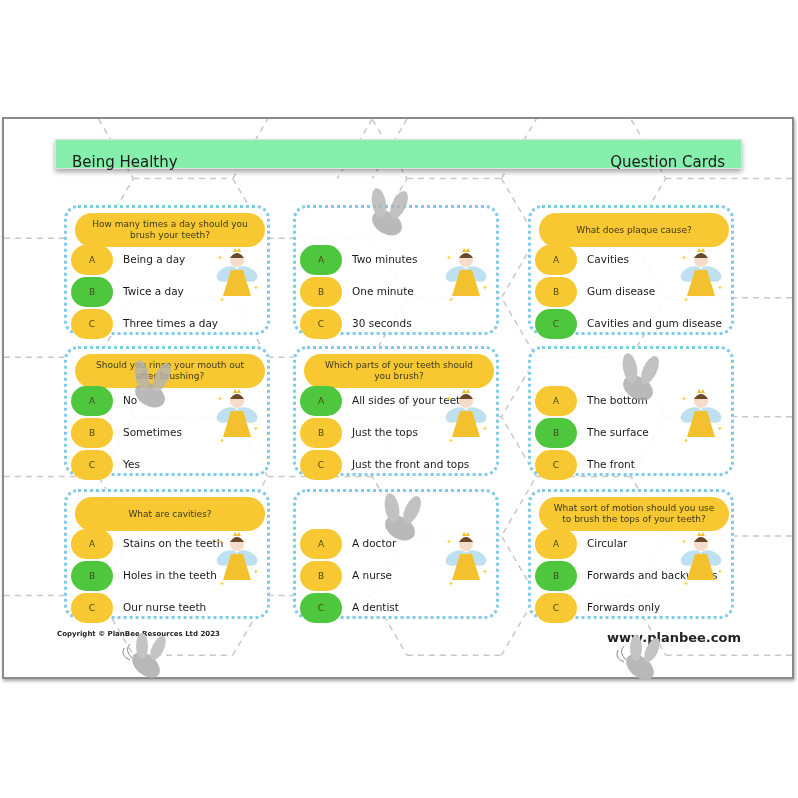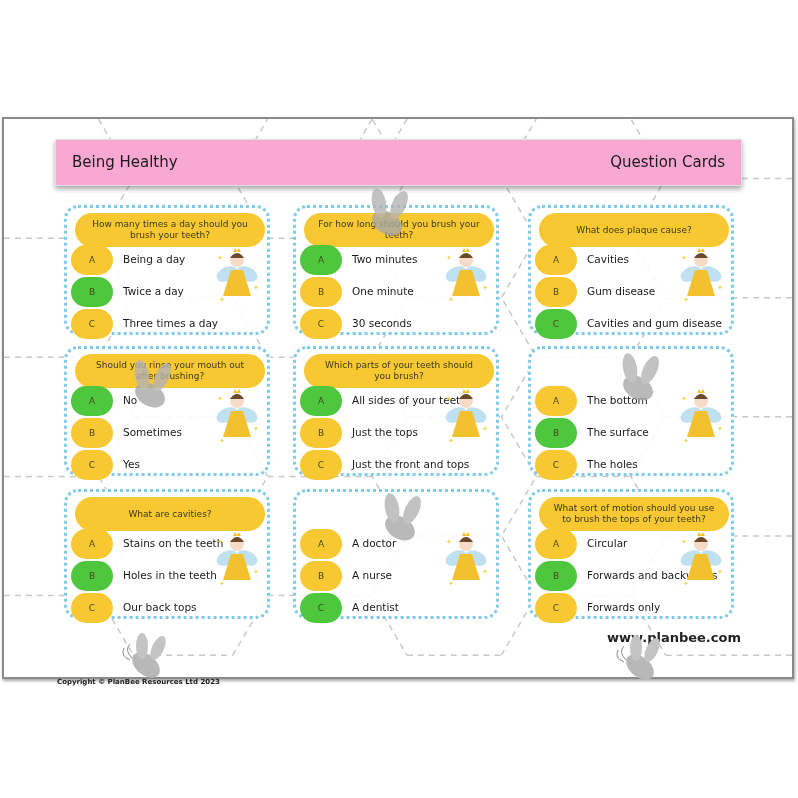--- a/index.html
+++ b/index.html
@@ -1,29 +1,29 @@
 <!DOCTYPE html>
 <html><head>
 <meta charset="utf-8">
 <style>
   html,body{margin:0;padding:0;background:#ffffff;}
   body{width:798px;height:798px;position:relative;overflow:hidden;font-family:"DejaVu Sans",sans-serif;}
   .sheet{position:absolute;left:2px;top:117px;width:792px;height:562px;background:#fff;border:2px solid #8a8a8a;box-shadow:1px 2px 3px rgba(0,0,0,0.35);box-sizing:border-box;overflow:hidden;}
   .hexbg{position:absolute;left:0;top:0;width:100%;height:100%;}
-  .header{position:absolute;left:55px;top:139px;width:687px;height:47px;background:#f9a8d4;box-shadow:0 3px 5px rgba(0,0,0,0.35);border:1px solid #e0e0e0;box-sizing:border-box;}
+  .header{position:absolute;left:55px;top:139px;width:687px;height:30px;background:#86efac;box-shadow:0 3px 5px rgba(0,0,0,0.35);border:1px solid #e0e0e0;box-sizing:border-box;}
   .header .t-left{position:absolute;left:16px;top:13px;font-size:15px;color:#1a1a1a;}
   .header .t-right{position:absolute;right:16px;top:13px;font-size:15px;color:#1a1a1a;}
   .card{position:absolute;width:206px;height:130px;border:3px dotted #7fcbe8;border-radius:14px;box-sizing:border-box;background:rgba(255,255,255,0.88);}
   .card .q{position:absolute;left:8px;top:5px;width:190px;height:34px;background:#f8c832;border-radius:17px;display:flex;align-items:center;justify-content:center;text-align:center;font-size:9px;line-height:11px;color:#3a3a1a;padding:0 14px;box-sizing:border-box;}
   .card .opt{position:absolute;left:0;height:30px;width:200px;}
   .card .bub{position:absolute;left:4px;top:0;width:42px;height:30px;border-radius:15px;background:#f8c832;font-size:9px;color:#4a4a1a;display:flex;align-items:center;justify-content:center;}
   .card .bub.ok{background:#4ec63e;}
   .card .ans{position:absolute;left:56px;top:8px;font-size:10.5px;color:#1a1a1a;white-space:nowrap;}
   .fairy{position:absolute;width:48px;height:62px;}
-  .foot-l{position:absolute;left:57px;top:630px;font-size:7px;font-weight:bold;color:#222;margin-top:48px;}
+  .foot-l{position:absolute;left:57px;top:630px;font-size:7px;font-weight:bold;color:#222;}
   .foot-r{position:absolute;right:57px;top:630px;font-size:13px;font-weight:bold;color:#222;}
   .bee{position:absolute;}
 </style>
 </head>
 <body>
 
 <div class="sheet">
   <svg class="hexbg" viewBox="0 0 792 562" preserveAspectRatio="none">
     <g stroke="#c8c8c8" stroke-width="1.5" stroke-dasharray="6,5" fill="none">
       <path d="M95 0 L130 60 L95 120 L130 180 L95 240 L130 300 L95 360 L130 420 L95 480 L130 540"></path>
@@ -68,21 +68,20 @@
         <circle cx="24" cy="14" r="7" fill="#f6dcc8"></circle>
         <path d="M17 12 Q24 2 31 12" fill="#6b4a2a"></path>
         <path d="M20 6 L22 2 L24 5 L26 2 L28 6 Z" fill="#f3c12e"></path>
         <path d="M18 24 L30 24 L38 50 L10 50 Z" fill="#f3c12e"></path>
         <text x="4" y="14" font-size="7" fill="#f5d64a">✦</text>
         <text x="40" y="44" font-size="7" fill="#f5d64a">✦</text>
         <text x="6" y="56" font-size="7" fill="#f5d64a">✦</text>
       </svg>
     </div>
     <div class="card" style="left: 293px; top: 205px;">
-      <div class="q">For how long should you brush your teeth?</div>
       <div class="opt" style="top: 37px;">
         <span class="bub ok">A</span>
         <span class="ans">Two minutes</span>
       </div>
       <div class="opt" style="top: 69px;">
         <span class="bub">B</span>
         <span class="ans">One minute</span>
       </div>
       <div class="opt" style="top: 101px;">
         <span class="bub">C</span>
@@ -182,21 +181,21 @@
       <div class="opt" style="top: 37px;">
         <span class="bub">A</span>
         <span class="ans">The bottom</span>
       </div>
       <div class="opt" style="top: 69px;">
         <span class="bub ok">B</span>
         <span class="ans">The surface</span>
       </div>
       <div class="opt" style="top: 101px;">
         <span class="bub">C</span>
-        <span class="ans">The holes</span>
+        <span class="ans">The front</span>
       </div>
       <svg class="fairy" viewBox="0 0 48 62" style="left: 146px; top: 38px;">
         <ellipse cx="14" cy="28" rx="11" ry="7" fill="#bfe0f0" transform="rotate(-25 14 28)"></ellipse>
         <ellipse cx="34" cy="28" rx="11" ry="7" fill="#bfe0f0" transform="rotate(25 34 28)"></ellipse>
         <circle cx="24" cy="14" r="7" fill="#f6dcc8"></circle>
         <path d="M17 12 Q24 2 31 12" fill="#6b4a2a"></path>
         <path d="M20 6 L22 2 L24 5 L26 2 L28 6 Z" fill="#f3c12e"></path>
         <path d="M18 24 L30 24 L38 50 L10 50 Z" fill="#f3c12e"></path>
         <text x="4" y="14" font-size="7" fill="#f5d64a">✦</text>
         <text x="40" y="44" font-size="7" fill="#f5d64a">✦</text>
@@ -208,21 +207,21 @@
       <div class="opt" style="top: 37px;">
         <span class="bub">A</span>
         <span class="ans">Stains on the teeth</span>
       </div>
       <div class="opt" style="top: 69px;">
         <span class="bub ok">B</span>
         <span class="ans">Holes in the teeth</span>
       </div>
       <div class="opt" style="top: 101px;">
         <span class="bub">C</span>
-        <span class="ans">Our back tops</span>
+        <span class="ans">Our nurse teeth</span>
       </div>
       <svg class="fairy" viewBox="0 0 48 62" style="left: 146px; top: 38px;">
         <ellipse cx="14" cy="28" rx="11" ry="7" fill="#bfe0f0" transform="rotate(-25 14 28)"></ellipse>
         <ellipse cx="34" cy="28" rx="11" ry="7" fill="#bfe0f0" transform="rotate(25 34 28)"></ellipse>
         <circle cx="24" cy="14" r="7" fill="#f6dcc8"></circle>
         <path d="M17 12 Q24 2 31 12" fill="#6b4a2a"></path>
         <path d="M20 6 L22 2 L24 5 L26 2 L28 6 Z" fill="#f3c12e"></path>
         <path d="M18 24 L30 24 L38 50 L10 50 Z" fill="#f3c12e"></path>
         <text x="4" y="14" font-size="7" fill="#f5d64a">✦</text>
         <text x="40" y="44" font-size="7" fill="#f5d64a">✦</text>

